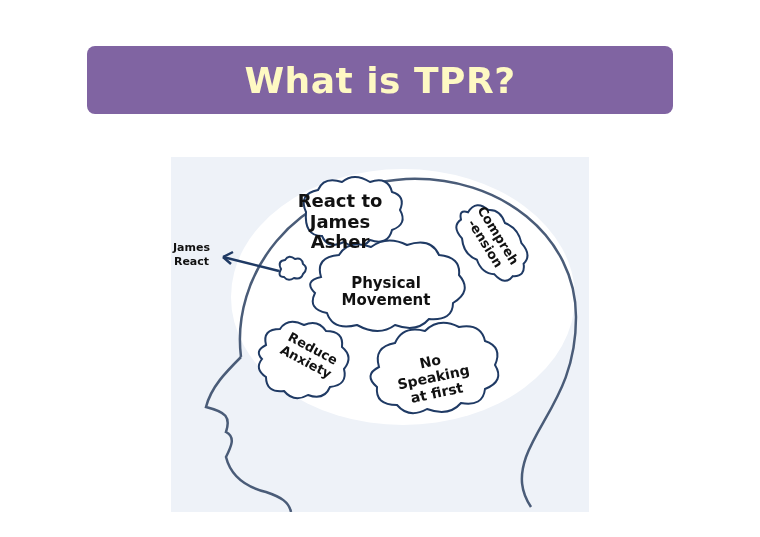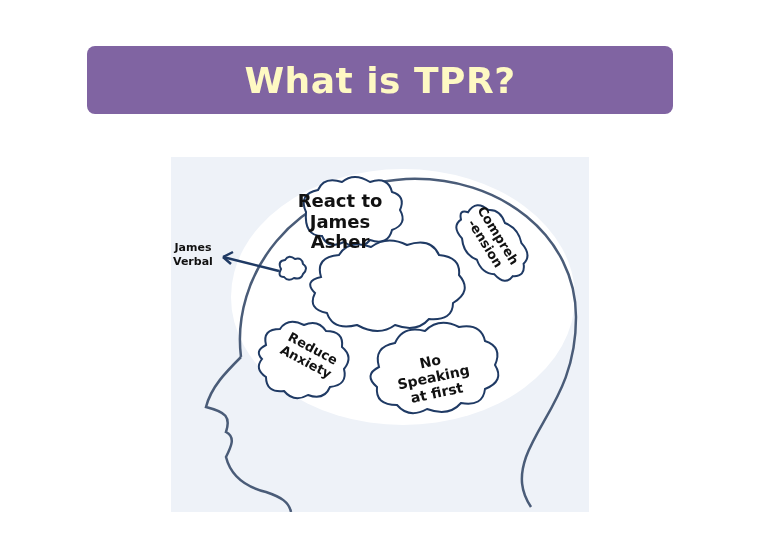--- a/index.html
+++ b/index.html
@@ -45,34 +45,38 @@
 
     <path d="M 150 120 q -6 -20 18 -22 q 10 -16 32 -8 q 16 -12 36 -2 q 24 -8 32 10 q 22 2 20 20 q 14 16 -6 28 q 0 18 -24 16 q -12 14 -34 6 q -16 12 -38 0 q -24 6 -30 -12 q -20 -4 -12 -20 q -12 -12 6 -16 z" fill="#ffffff" stroke="#1f3a64" stroke-width="2"></path>
 
     <path d="M 95 188 q -4 -16 14 -16 q 8 -12 24 -4 q 14 -6 22 6 q 18 0 16 16 q 12 10 2 22 q 4 16 -14 18 q -6 14 -22 8 q -14 8 -24 -4 q -18 2 -18 -14 q -12 -8 -4 -18 q -8 -8 4 -14 z" fill="#ffffff" stroke="#1f3a64" stroke-width="2"></path>
 
     <path d="M 208 210 q -6 -20 16 -24 q 8 -18 30 -12 q 14 -14 34 -4 q 22 -4 26 14 q 18 6 10 24 q 10 16 -10 24 q -2 18 -24 14 q -12 14 -34 6 q -18 10 -30 -4 q -22 0 -20 -18 q -14 -12 2 -20 z" fill="#ffffff" stroke="#1f3a64" stroke-width="2"></path>
   </svg>
 
   <div class="side-label">
     <div>James</div>
-    <div>Verbal</div>
+    <div>React</div>
   </div>
 
   <div class="lbl" style="left:124px; top:34px; width:90px; font-size:18px;">
     <div>React to</div>
     <div>James</div>
     <div>Asher</div>
   </div>
 
   <div class="lbl" style="left:275px; top:68px; width:90px; font-size:13px; transform:rotate(58deg);">
     <div>Compreh</div>
     <div>-ension</div>
   </div>
 
+  <div class="lbl" style="left:160px; top:118px; width:110px; font-size:15px;">
+    <div>Physical</div>
+    <div>Movement</div>
+  </div>
 
   <div class="lbl" style="left:98px; top:184px; width:80px; font-size:13px; transform:rotate(28deg);">
     <div>Reduce</div>
     <div>Anxiety</div>
   </div>
 
   <div class="lbl" style="left:215px; top:196px; width:95px; font-size:14px; transform:rotate(-12deg);">
     <div>No</div>
     <div>Speaking</div>
     <div>at first</div>

